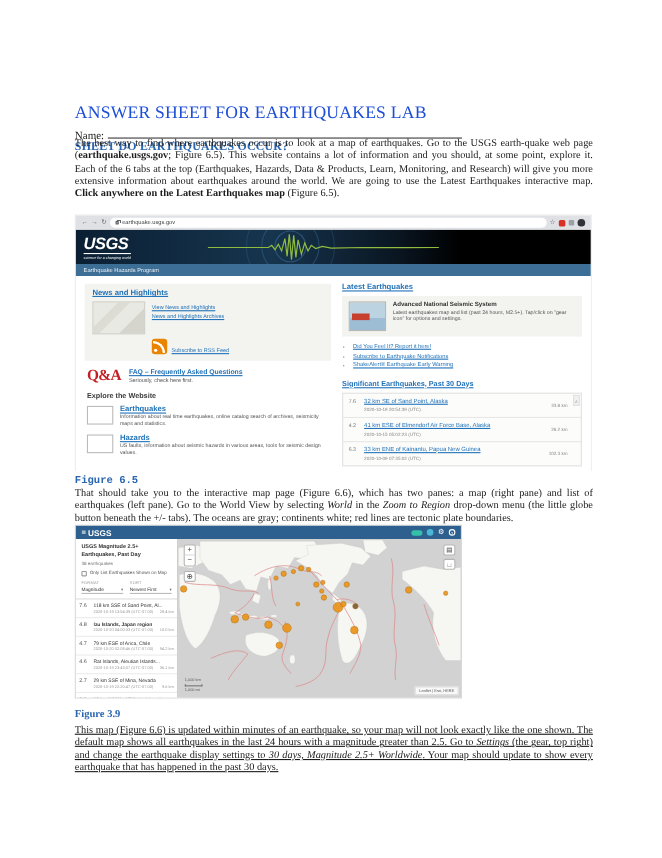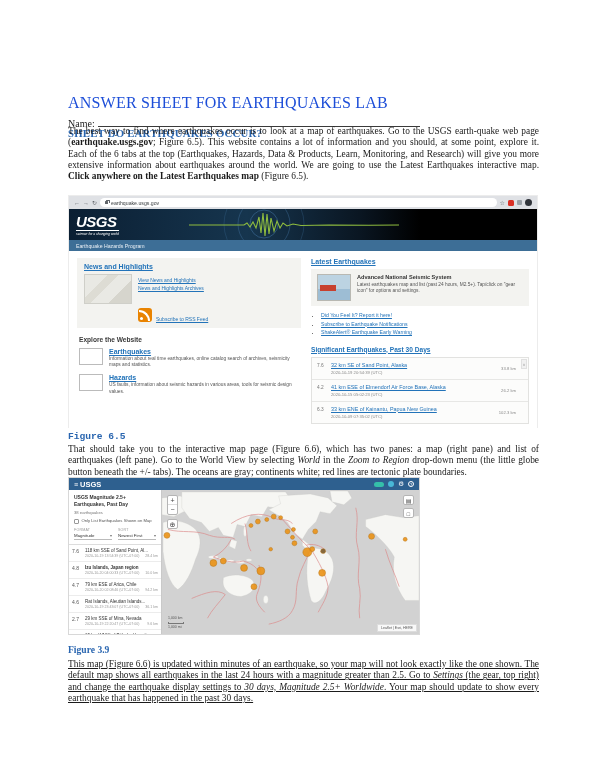--- a/index.html
+++ b/index.html
@@ -191,20 +191,27 @@
             <div>View News and Highlights</div>
                 <div>News and Highlights Archives</div>
               </div>
           </div>
           <div class="rss-row">
             <div class="rss-icon"></div>
             <div class="rss-link link ul">Subscribe to RSS Feed</div>
           </div>
         </div>
 
+        <div class="qa-row">
+          <div class="qa-logo">Q&amp;A</div>
+          <div>
+            <div class="faq-link link ul">FAQ – Frequently Asked Questions</div>
+            <div class="faq-sub">Seriously, check here first.</div>
+          </div>
+        </div>
 
         <div class="explore">
           <div class="explore-h">Explore the Website</div>
           <div>
 
               <div class="exp-item">
                 <div class="exp-thumb"></div>
                 <div>
                   <div class="exp-title link ul">Earthquakes</div>
                   <div class="exp-desc">Information about real time earthquakes, online catalog search of archives, seismicity maps and statistics.</div>

